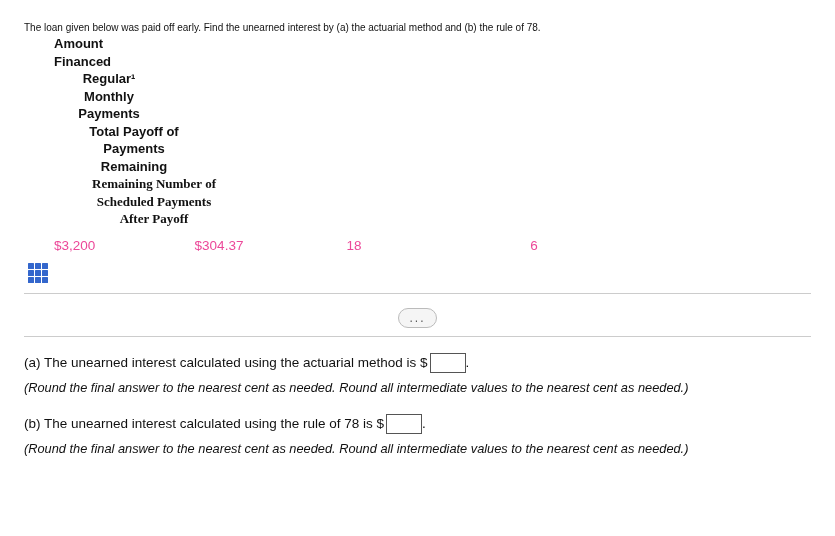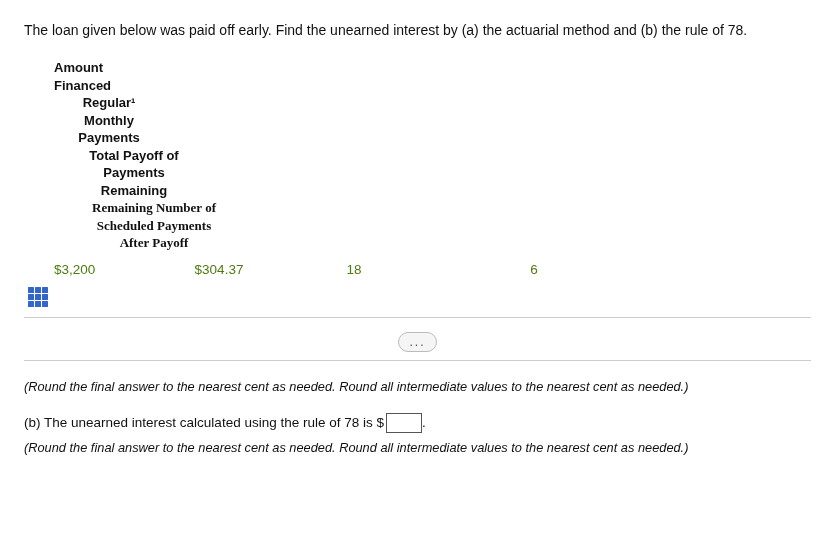--- a/index.html
+++ b/index.html
@@ -19,24 +19,23 @@
 
     .card {
       background: #ffffff;
       width: 835px;
       min-height: 536px;
       padding: 20px 24px;
       position: relative;
     }
 
     .intro-text {
-      font-size: 14px;
+      font-size: 10px;
       color: #111;
       line-height: 1.5;
-      margin-bottom: 18px;
     }
 
     .click-icon-row {
       display: flex;
       align-items: center;
       gap: 8px;
       margin-bottom: 10px;
       font-size: 13.5px;
       color: #111;
       padding-left: 4px;
@@ -149,21 +148,21 @@
       display: flex;
       flex-direction: row;
       padding-left: 30px;
       gap: 0;
       margin-top: 6px;
     }
 
     .value-col {
       text-align: center;
       font-size: 13.5px;
-      color: #4d7c0f;
+      color: #ec4899;
     }
 
     .value-col.amount {
       width: 110px;
       text-align: left;
     }
 
     .value-col.monthly {
       width: 110px;
     }
@@ -230,20 +229,24 @@
 
   <hr class="divider">
 
   <div class="ellipsis-row">
     <button class="ellipsis-btn">...</button>
   </div>
 
   <hr class="divider2">
 
   <div class="answer-section">
+    <p>
+      <span>(a)</span>
+      <span>The unearned interest calculated using the actuarial method is $</span><span class="input-box"></span>.
+    </p>
     <p class="small-text">(Round the final answer to the nearest cent as needed. Round all intermediate values to the nearest cent as needed.)</p>
   </div>
 
   <div class="answer-section">
     <p>
       <span>(b)</span>
       <span>The unearned interest calculated using the rule of 78 is $</span><span class="input-box"></span>.
     </p>
     <p class="small-text">(Round the final answer to the nearest cent as needed. Round all intermediate values to the nearest cent as needed.)</p>
   </div>

